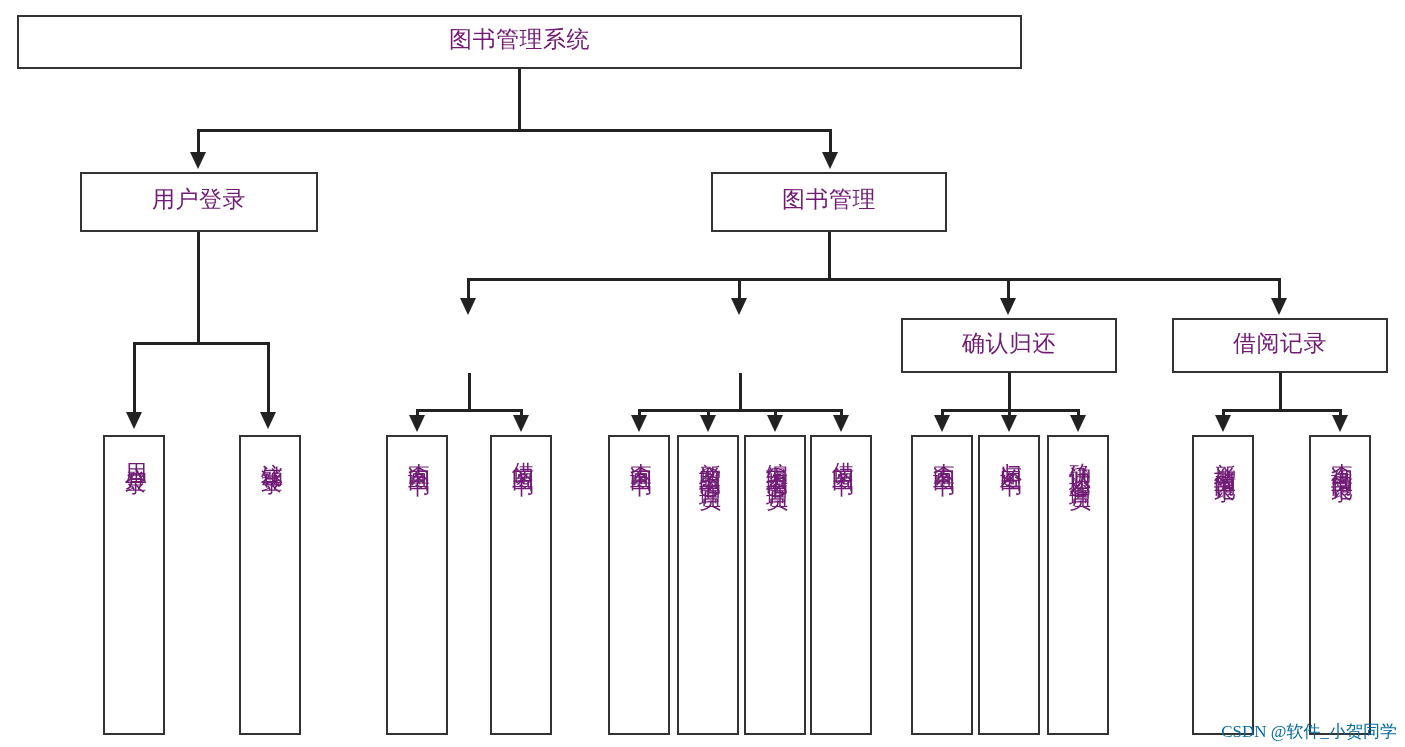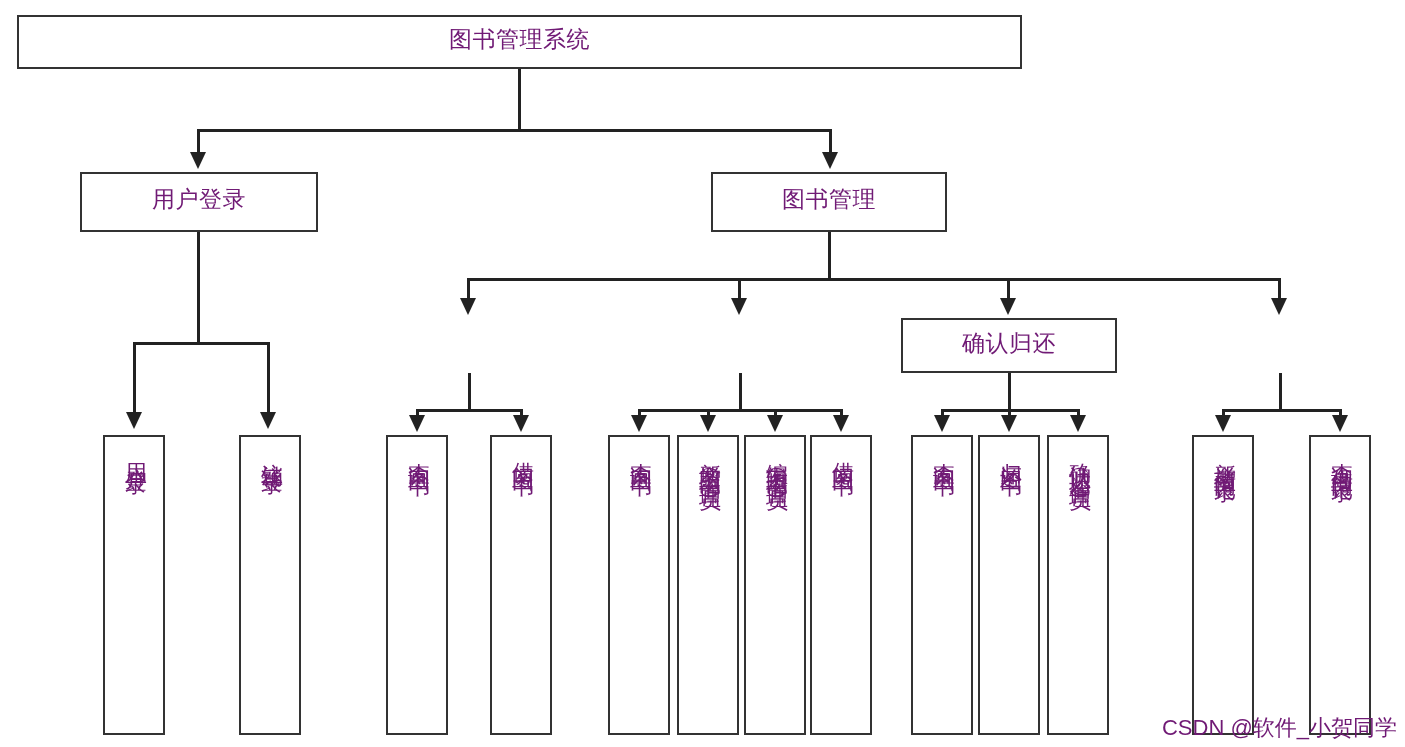--- a/index.html
+++ b/index.html
@@ -58,24 +58,24 @@
     width: 0;
     height: 0;
     border-left: 8px solid transparent;
     border-right: 8px solid transparent;
     border-top: 17px solid #222222;
   }
   #watermark {
     position: absolute;
     right: 8px;
     bottom: 4px;
-    font-size: 22px;
-    color: #701a75;
+    font-size: 17px;
+    color: #0369a1;
     white-space: nowrap;
-    font-family: Liberation Sans, sans-serif;
+    font-family: Liberation Serif, serif;
   }
 </style>
 </head>
 <body>
 
 <div id="canvas">
 
   <div class="node h" style="left:17px; top:15px; width:1005px; height:54px;">
     <span class="label">图书管理系统</span>
   </div>
@@ -115,20 +115,23 @@
   <div class="arrow" style="left:1000px; top:298px;"></div>
   <div class="seg" style="left:1278px; top:278px; width:3px; height:22px;"></div>
   <div class="arrow" style="left:1271px; top:298px;"></div>
 
 
 
   <div class="node h" style="left:901px; top:318px; width:216px; height:55px;">
     <span class="label">确认归还</span>
   </div>
 
+  <div class="node h" style="left:1172px; top:318px; width:216px; height:55px;">
+    <span class="label">借阅记录</span>
+  </div>
 
   <div class="seg" style="left:468px; top:373px; width:3px; height:38px;"></div>
   <div class="seg" style="left:416px; top:409px; width:107px; height:3px;"></div>
   <div class="seg" style="left:416px; top:409px; width:3px; height:10px;"></div>
   <div class="arrow" style="left:409px; top:415px;"></div>
   <div class="seg" style="left:520px; top:409px; width:3px; height:10px;"></div>
   <div class="arrow" style="left:513px; top:415px;"></div>
 
   <div class="seg" style="left:739px; top:373px; width:3px; height:38px;"></div>
   <div class="seg" style="left:638px; top:409px; width:205px; height:3px;"></div>

